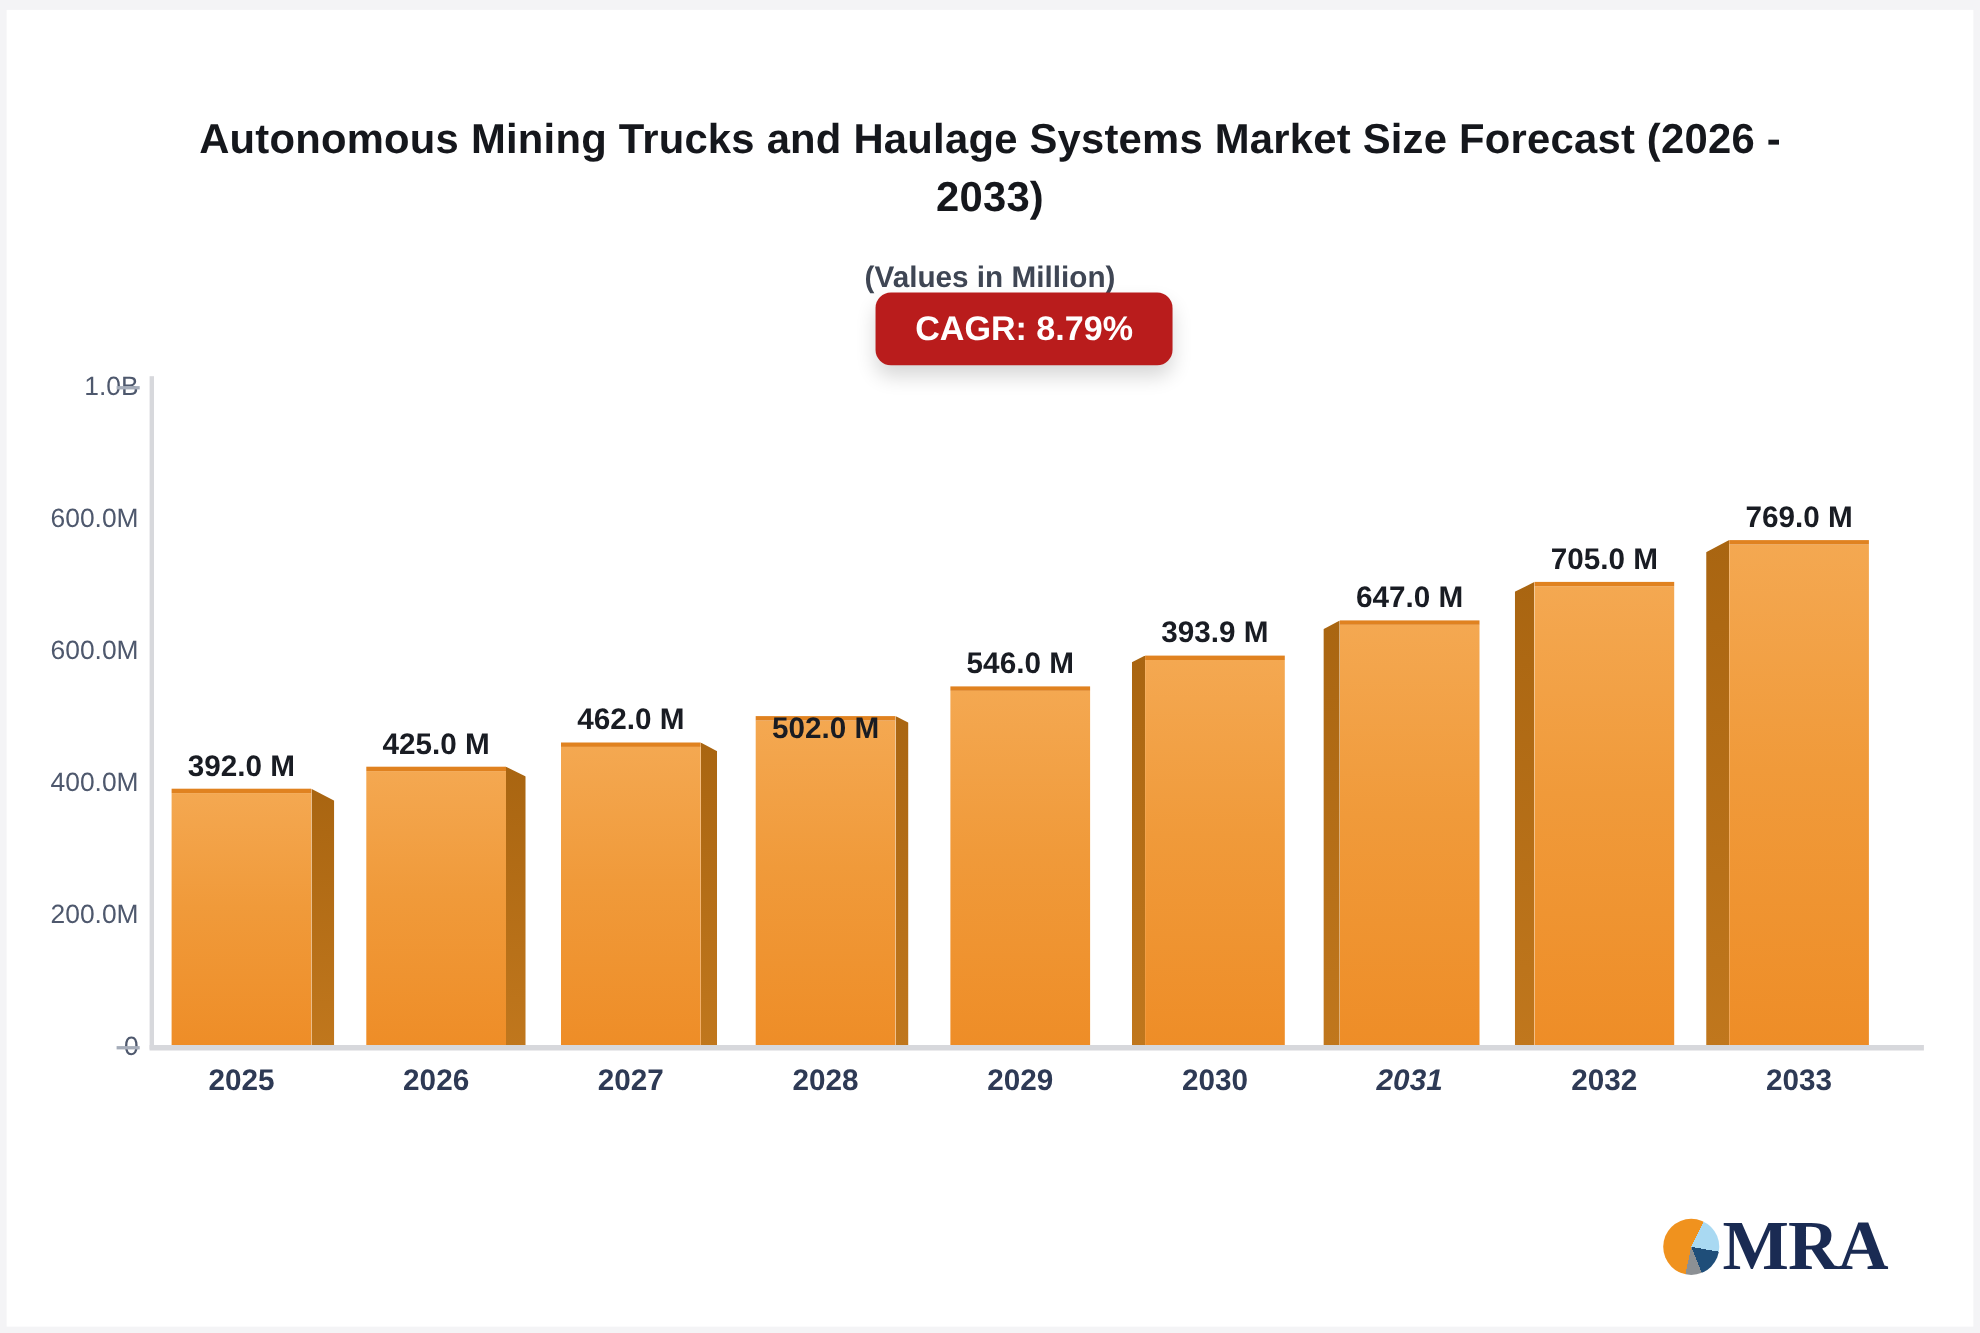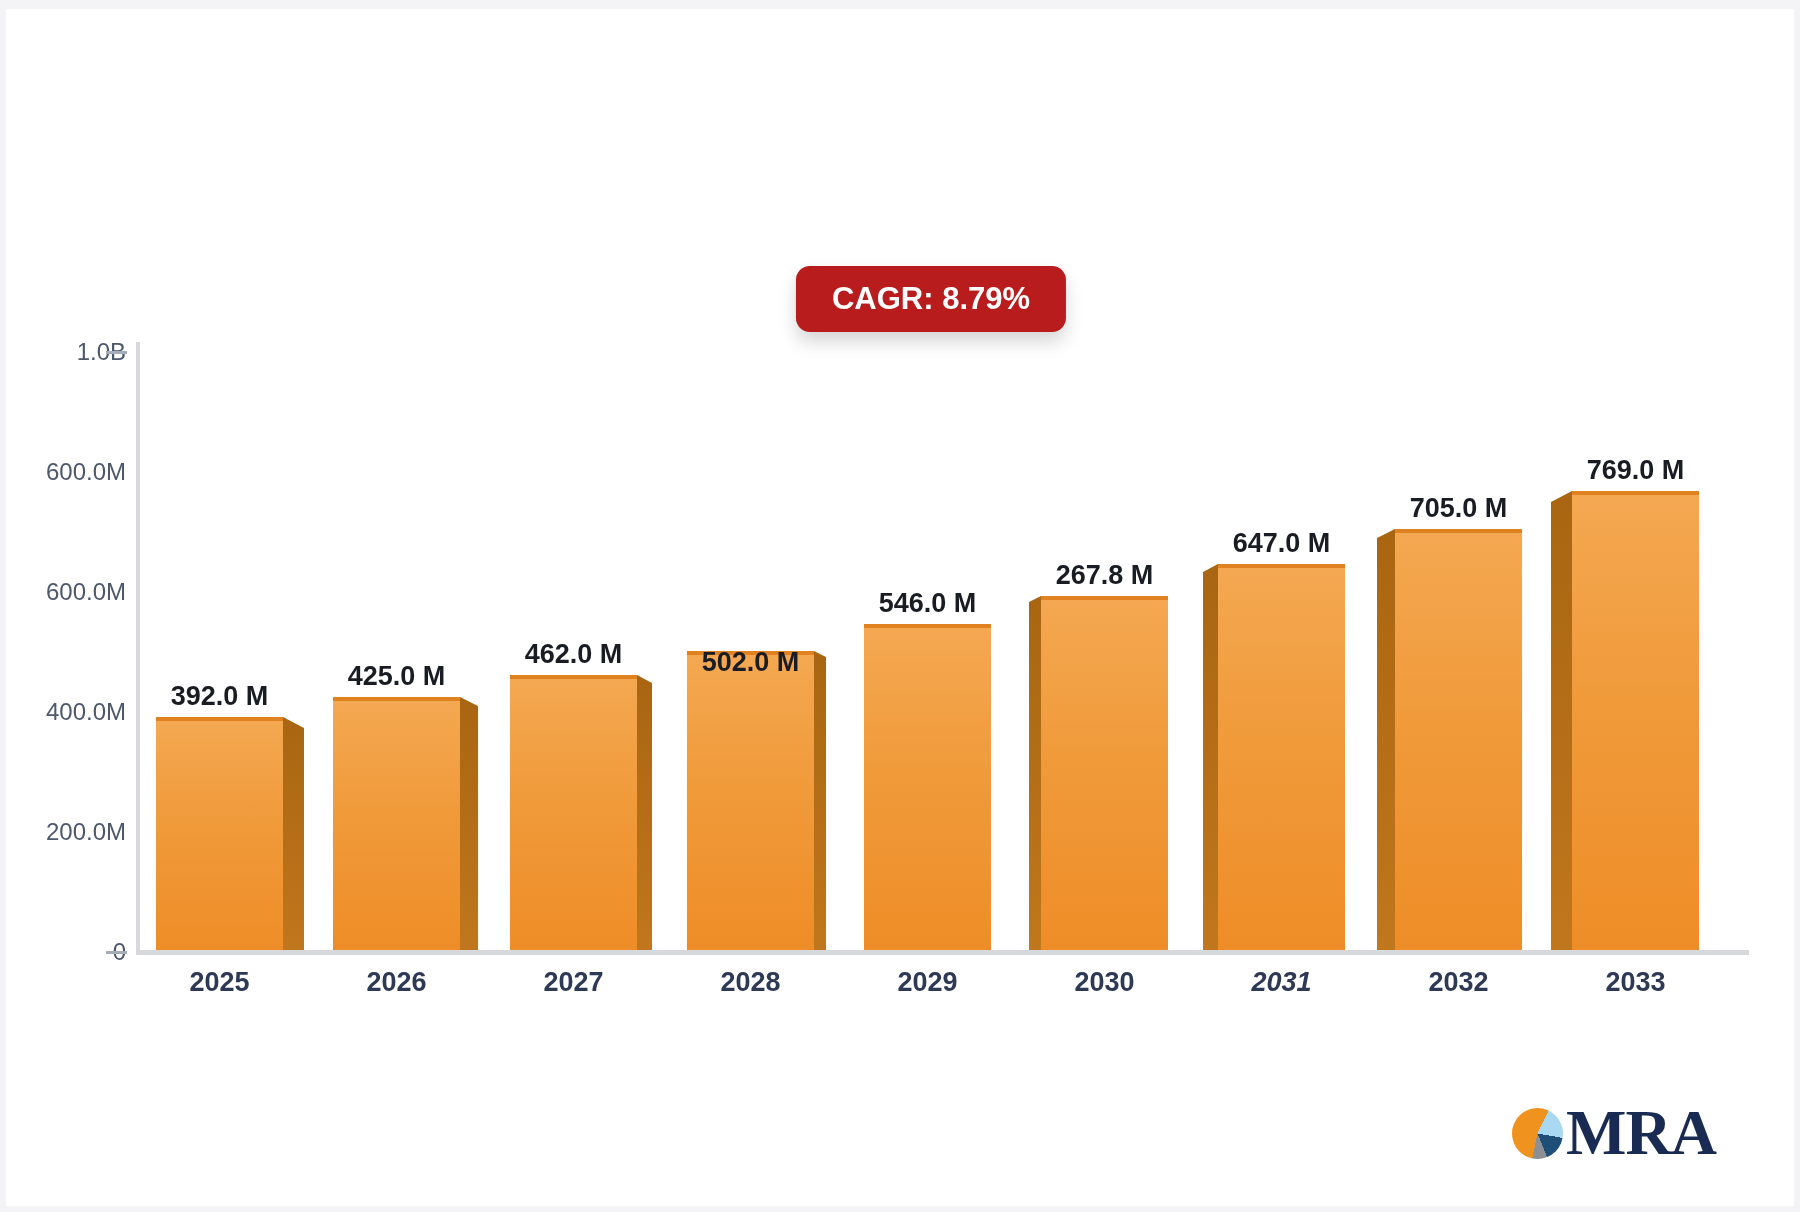--- a/index.html
+++ b/index.html
@@ -34,20 +34,25 @@
   .logo-pie { width:51px; height:51px; border-radius:50%;
               background:conic-gradient(#f0921e 0deg 26deg, #a9d9f2 26deg 100deg,
                          #1f4e79 100deg 158deg, #8c9094 158deg 192deg, #f0921e 192deg 360deg); }
   .logo-text { font-family:"Liberation Serif", serif; font-weight:700; font-size:64px;
                color:#1a2b53; margin-left:3px; letter-spacing:-1px; line-height:60px; }
 </style>
 </head>
 <body>
 
 <div class="card">
+  <div class="title">
+    <div>Autonomous Mining Trucks and Haulage Systems Market Size Forecast (2026 -</div>
+    <div>2033)</div>
+  </div>
+  <div class="subtitle">(Values in Million)</div>
   <div class="badge">CAGR: 8.79%</div>
 
   <div id="plot">
       <div class="y-label" style="left: 10px; top: 331px;">1.0B</div>
       <div class="tick-dash" style="left: 100px; top: 342px;"></div>
       <div class="y-label" style="left: 10px; top: 451px;">600.0M</div>
       <div class="y-label" style="left: 10px; top: 571px;">600.0M</div>
       <div class="y-label" style="left: 10px; top: 691px;">400.0M</div>
       <div class="y-label" style="left: 10px; top: 811px;">200.0M</div>
       <div class="y-label" style="left: 10px; top: 931px;">0</div>
@@ -66,21 +71,21 @@
       <div class="x-label" style="left: 487.5px; top: 958px;">2027</div>
       <div class="bar-side" style="width: 12px; top: 642px; height: 301px; left: 808px; clip-path: polygon(0px 0px, 100% 6px, 100% 100%, 0px 100%);"></div>
       <div class="bar-face" style="left: 681px; top: 642px; width: 127px; height: 301px;"></div>
       <div class="bar-value" style="left: 634.5px; top: 604px; margin-top: 32px;">502.0 M</div>
       <div class="x-label" style="left: 664.5px; top: 958px;">2028</div>
       <div class="bar-face" style="left: 858px; top: 615px; width: 127px; height: 328px;"></div>
       <div class="bar-value" style="left: 811.5px; top: 577px;">546.0 M</div>
       <div class="x-label" style="left: 841.5px; top: 958px;">2029</div>
       <div class="bar-side" style="width: 12px; top: 587px; height: 356px; left: 1023px; clip-path: polygon(0px 6px, 100% 0px, 100% 100%, 0px 100%);"></div>
       <div class="bar-face" style="left: 1035px; top: 587px; width: 127px; height: 356px;"></div>
-      <div class="bar-value" style="left: 988.5px; top: 549px;">267.8 M</div>
+      <div class="bar-value" style="left: 988.5px; top: 549px;">393.9 M</div>
       <div class="x-label" style="left: 1018.5px; top: 958px;">2030</div>
       <div class="bar-side" style="width: 15px; top: 555px; height: 388px; left: 1197px; clip-path: polygon(0px 8px, 100% 0px, 100% 100%, 0px 100%);"></div>
       <div class="bar-face" style="left: 1212px; top: 555px; width: 127px; height: 388px;"></div>
       <div class="bar-value" style="left: 1165.5px; top: 517px;">647.0 M</div>
       <div class="x-label" style="left: 1195.5px; top: 958px; font-style: italic;">2031</div>
       <div class="bar-side" style="width: 18px; top: 520px; height: 423px; left: 1371px; clip-path: polygon(0px 9px, 100% 0px, 100% 100%, 0px 100%);"></div>
       <div class="bar-face" style="left: 1389px; top: 520px; width: 127px; height: 423px;"></div>
       <div class="bar-value" style="left: 1342.5px; top: 482px;">705.0 M</div>
       <div class="x-label" style="left: 1372.5px; top: 958px;">2032</div>
       <div class="bar-side" style="width: 21px; top: 482px; height: 461px; left: 1545px; clip-path: polygon(0px 11px, 100% 0px, 100% 100%, 0px 100%);"></div>

